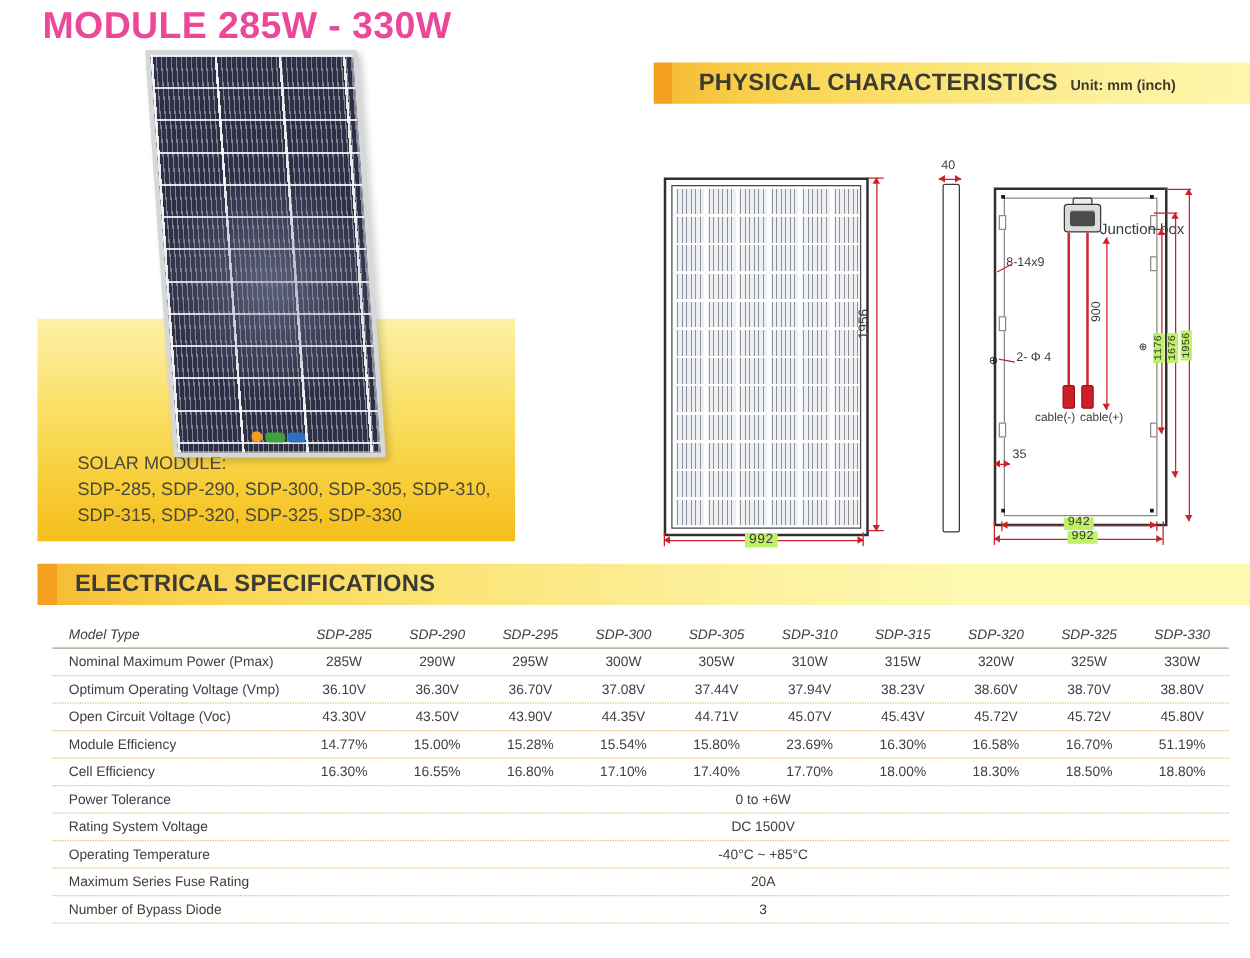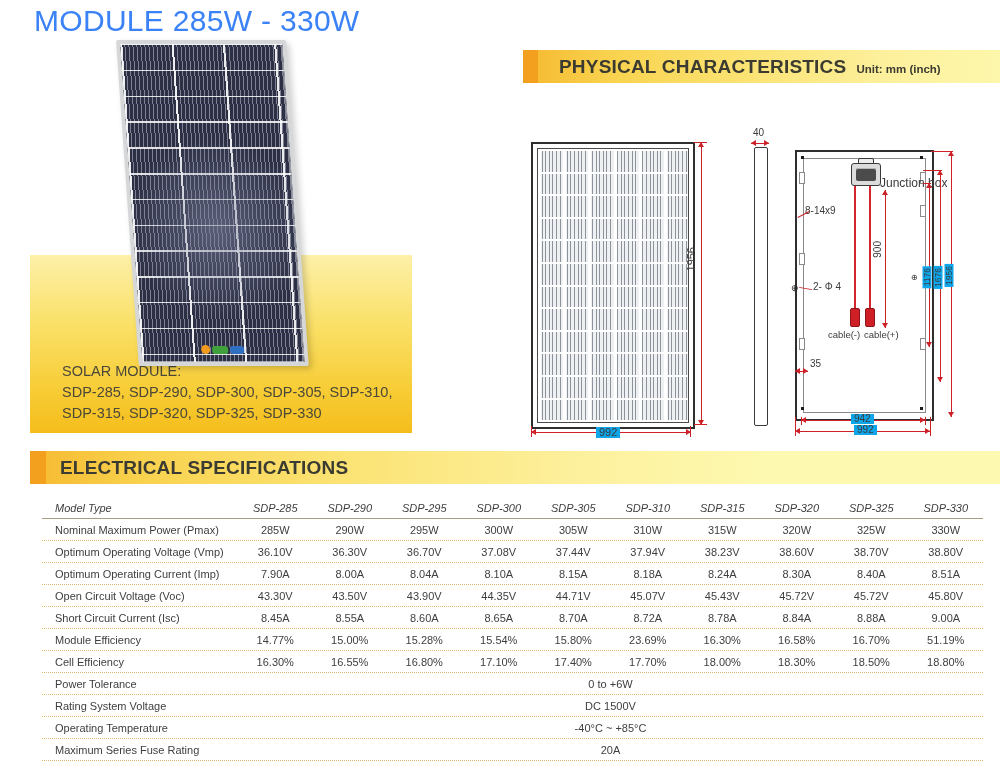--- a/index.html
+++ b/index.html
@@ -1,21 +1,21 @@
 <!DOCTYPE html>
 <html><head>
 <meta charset="utf-8">
 <style>
   html,body{margin:0;padding:0;background:#fff;}
   .page{position:relative;width:1000px;height:766px;background:#fff;overflow:hidden;
         font-family:"Liberation Sans", sans-serif;}
 
   
-  .page-title{position:absolute;left:34px;top:4px;font-size:30px;color:#3b82f6;
-              font-weight:400;letter-spacing:.3px;}
+  .page-title{position:absolute;left:34px;top:4px;font-size:30px;color:#ec4899;
+              font-weight:700;letter-spacing:.3px;}
 
   
   .module-box{position:absolute;left:30px;top:255px;width:382px;height:178px;
               background:linear-gradient(180deg,#fdf0a8 0%,#fae066 40%,#f7cb33 78%,#f5bd1c 100%);}
   .module-box .txt{position:absolute;left:32px;top:106px;font-size:14.5px;line-height:21px;color:#4b4839;}
 
   
   .panel-photo{position:absolute;left:116px;top:40px;width:162px;height:318px;z-index:3;
                transform:skewX(4deg);transform-origin:top left;
                border:4px solid #d6d7d8;border-radius:2px;background:#2d3045;
@@ -53,21 +53,21 @@
   .dim-h{position:absolute;height:1px;background:#cd2027;}
   .dim-v{position:absolute;width:1px;background:#cd2027;}
   .dim-h::before{content:"";position:absolute;left:0;top:-3px;border-top:3px solid transparent;
     border-bottom:3px solid transparent;border-right:5px solid #cd2027;}
   .dim-h::after{content:"";position:absolute;right:0;top:-3px;border-top:3px solid transparent;
     border-bottom:3px solid transparent;border-left:5px solid #cd2027;}
   .dim-v::before{content:"";position:absolute;top:0;left:-3px;border-left:3px solid transparent;
     border-right:3px solid transparent;border-bottom:5px solid #cd2027;}
   .dim-v::after{content:"";position:absolute;bottom:0;left:-3px;border-left:3px solid transparent;
     border-right:3px solid transparent;border-top:5px solid #cd2027;}
-  .wbg{background:#0ea5e9;padding:0 3px;z-index:2;}
+  .wbg{background:#bef264;padding:0 3px;z-index:2;font-family:Liberation Mono, monospace;}
 
   .fv-outer{left:531px;top:142px;width:160px;height:283px;border:2px solid #2f2f2f;}
   .fv-inner{position:absolute;inset:4px;border:1px solid #4a4a4a;
     background-image:
       repeating-linear-gradient(180deg, #fff 0 2px, rgba(0,0,0,0) 2px 22.6px),
       repeating-linear-gradient(90deg, #fff 0 3px, rgba(0,0,0,0) 3px 25.2px),
       repeating-linear-gradient(90deg, #8d939c 0 1px, #eef0f2 1px 3.6px);}
 
   .sv-rect{left:754px;top:147px;width:12px;height:277px;border:1.5px solid #3a3a3a;border-radius:2px;}
 
@@ -239,59 +239,33 @@
         <div class="tcell">36.70V</div>
         <div class="tcell">37.08V</div>
         <div class="tcell">37.44V</div>
         <div class="tcell">37.94V</div>
         <div class="tcell">38.23V</div>
         <div class="tcell">38.60V</div>
         <div class="tcell">38.70V</div>
         <div class="tcell">38.80V</div>
       </div>
       <div class="trow spec-row">
-        <div class="rlabel">Optimum Operating Current (Imp)</div>
-        <div class="tcell">7.90A</div>
-        <div class="tcell">8.00A</div>
-        <div class="tcell">8.04A</div>
-        <div class="tcell">8.10A</div>
-        <div class="tcell">8.15A</div>
-        <div class="tcell">8.18A</div>
-        <div class="tcell">8.24A</div>
-        <div class="tcell">8.30A</div>
-        <div class="tcell">8.40A</div>
-        <div class="tcell">8.51A</div>
-      </div>
-      <div class="trow spec-row">
         <div class="rlabel">Open Circuit Voltage (Voc)</div>
         <div class="tcell">43.30V</div>
         <div class="tcell">43.50V</div>
         <div class="tcell">43.90V</div>
         <div class="tcell">44.35V</div>
         <div class="tcell">44.71V</div>
         <div class="tcell">45.07V</div>
         <div class="tcell">45.43V</div>
         <div class="tcell">45.72V</div>
         <div class="tcell">45.72V</div>
         <div class="tcell">45.80V</div>
       </div>
       <div class="trow spec-row">
-        <div class="rlabel">Short Circuit Current (Isc)</div>
-        <div class="tcell">8.45A</div>
-        <div class="tcell">8.55A</div>
-        <div class="tcell">8.60A</div>
-        <div class="tcell">8.65A</div>
-        <div class="tcell">8.70A</div>
-        <div class="tcell">8.72A</div>
-        <div class="tcell">8.78A</div>
-        <div class="tcell">8.84A</div>
-        <div class="tcell">8.88A</div>
-        <div class="tcell">9.00A</div>
-      </div>
-      <div class="trow spec-row">
         <div class="rlabel">Module Efficiency</div>
         <div class="tcell">14.77%</div>
         <div class="tcell">15.00%</div>
         <div class="tcell">15.28%</div>
         <div class="tcell">15.54%</div>
         <div class="tcell">15.80%</div>
         <div class="tcell">23.69%</div>
         <div class="tcell">16.30%</div>
         <div class="tcell">16.58%</div>
         <div class="tcell">16.70%</div>

